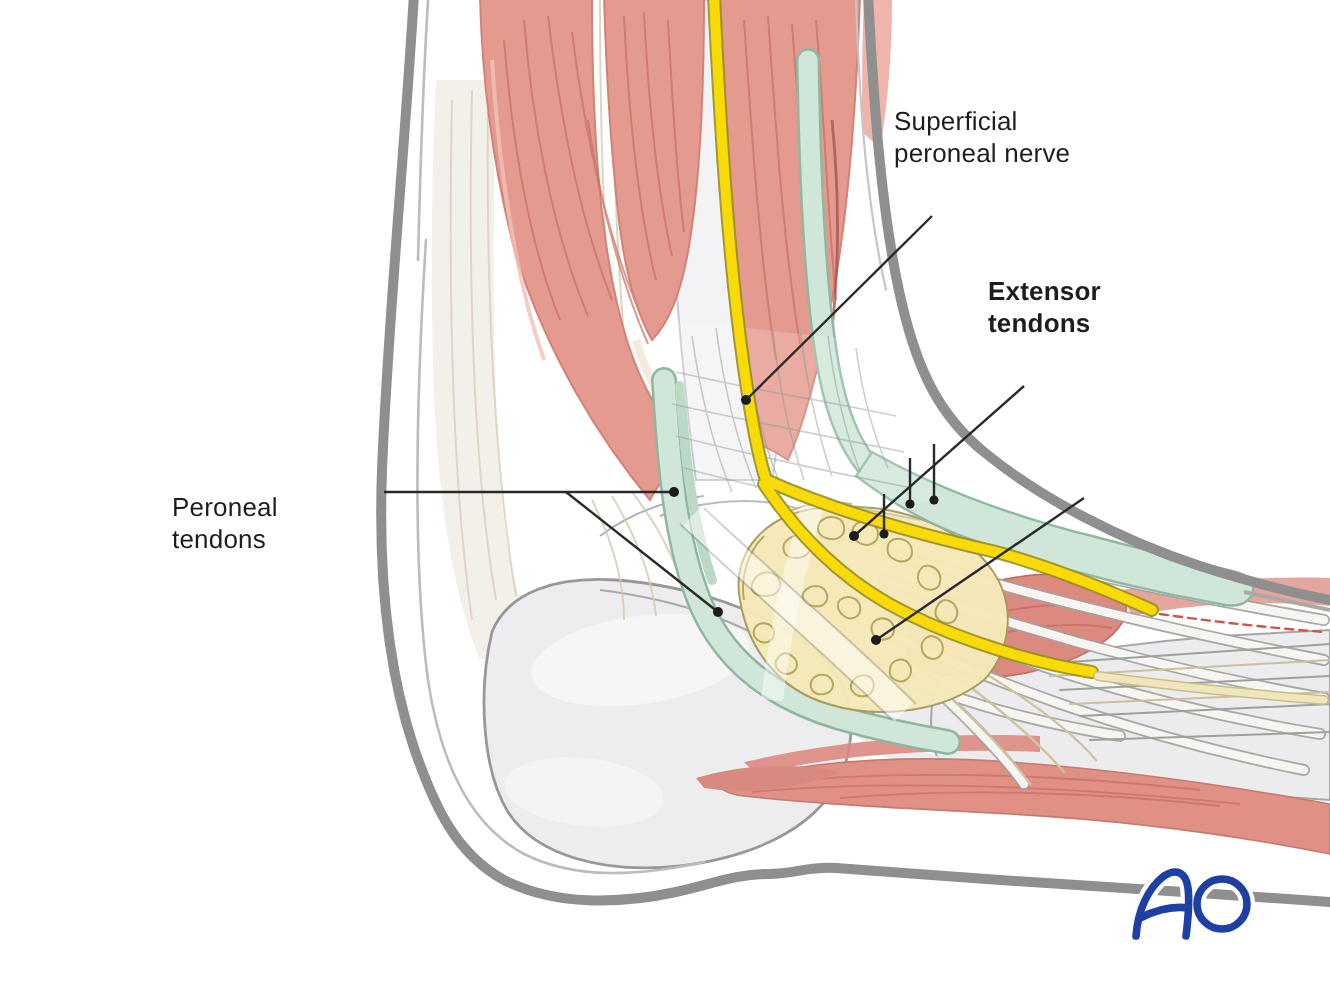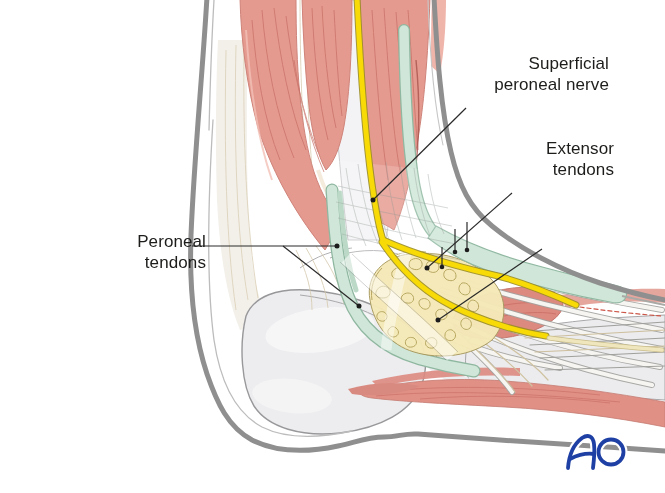--- a/index.html
+++ b/index.html
@@ -3,28 +3,28 @@
 <meta charset="utf-8">
 <style>
   html,body{margin:0;padding:0;background:#ffffff;}
   .stage{
     position:relative;width:665px;height:493px;background:#ffffff;overflow:hidden;
     font-family:"Liberation Sans",sans-serif;
   }
   .stage svg{position:absolute;left:0;top:0;}
   .label{
     position:absolute;
-    font-size:17px;line-height:1.26;color:#1d1d1b;
-    text-align:right;white-space:pre-line;
+    font-size:13px;line-height:1.26;color:#1d1d1b;
+    text-align:left;white-space:pre-line;
     letter-spacing:.1px;
   }
   .lbl-spn{left:447px;top:53px;width:162px;}
-  .lbl-ext{left:494px;top:138px;width:120px;}
+  .lbl-ext{left:494px;top:138px;width:120px;font-weight:bold;}
   .lbl-sin{left:515px;top:194px;width:150px;}
-  .lbl-per{left:86px;top:231px;width:120px;}
+  .lbl-per{left:86px;top:246px;width:120px;}
 </style>
 </head>
 <body>
 
 <div class="stage">
 <svg width="665" height="493" viewBox="0 0 665 493" aria-hidden="false">
 
   <g>
 
     <path d="M330,0 L398,0 L396,80 C395,150 392,205 386,240 L348,240 C340,180 333,90 330,0 Z" fill="#f3f3f5" stroke="#c9c9cc" stroke-width="1"></path>

